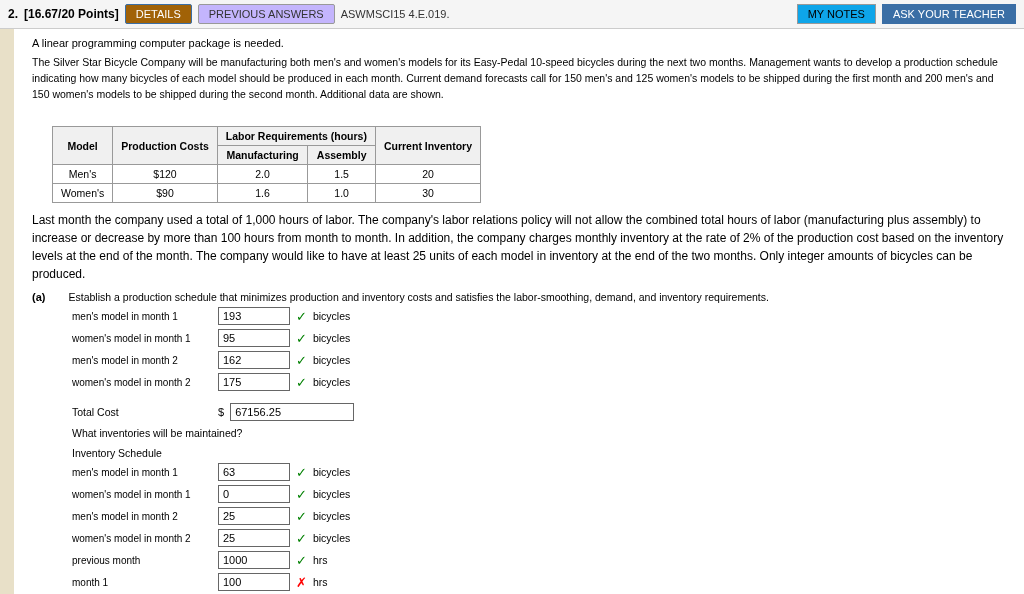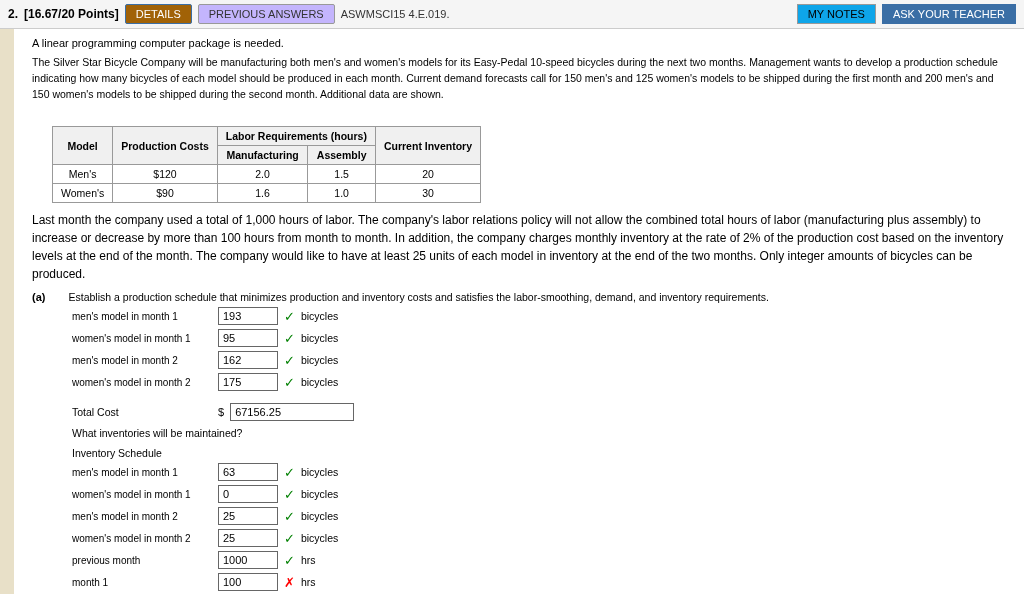--- a/index.html
+++ b/index.html
@@ -119,21 +119,21 @@
       gap: 6px;
     }
     .input-label {
       font-size: 10px;
       width: 140px;
     }
     .answer-input {
       border: 1px solid #666;
       padding: 2px 4px;
       font-size: 11px;
-      width: 60px;
+      width: 72px;
     }
     .answer-input-wide {
       width: 124px;
     }
     .unit-label {
       font-size: 10.5px;
     }
     .check-mark {
       color: green;
       font-size: 13px;

